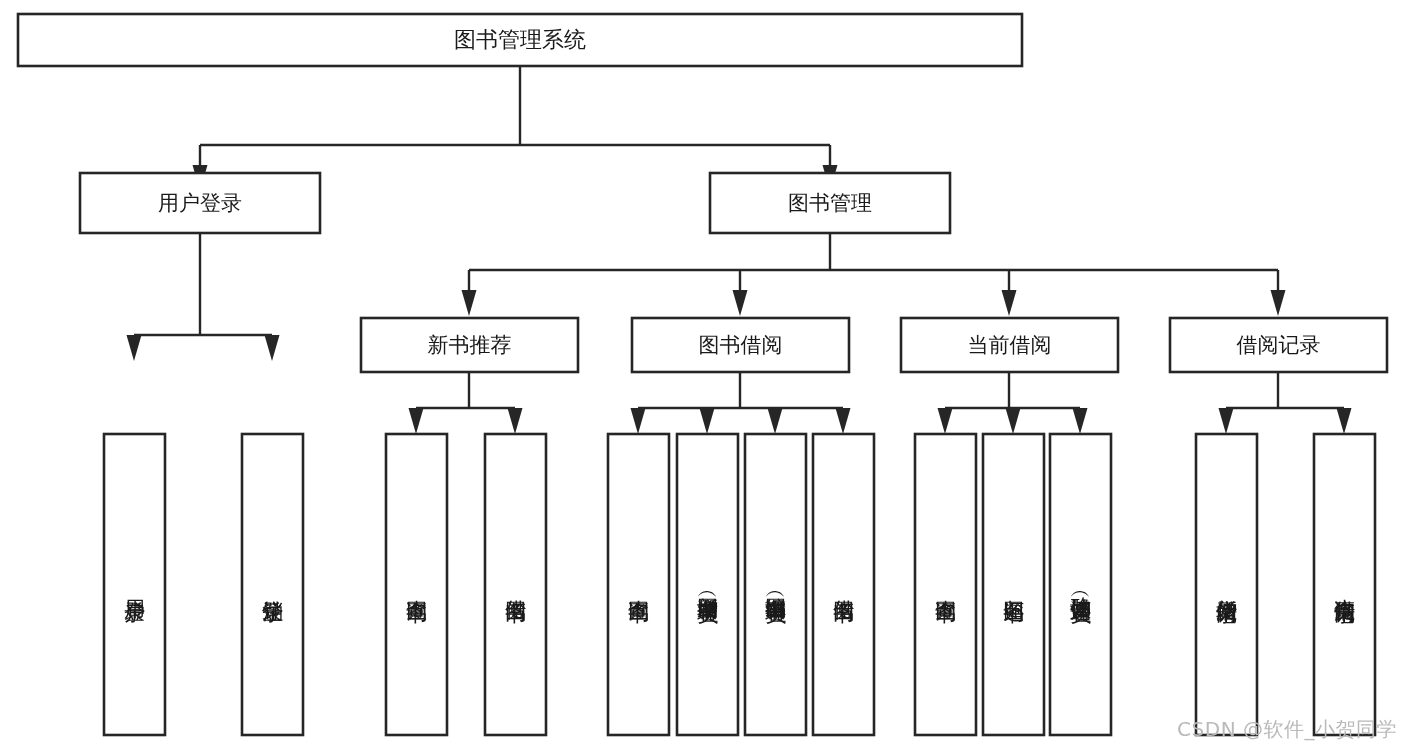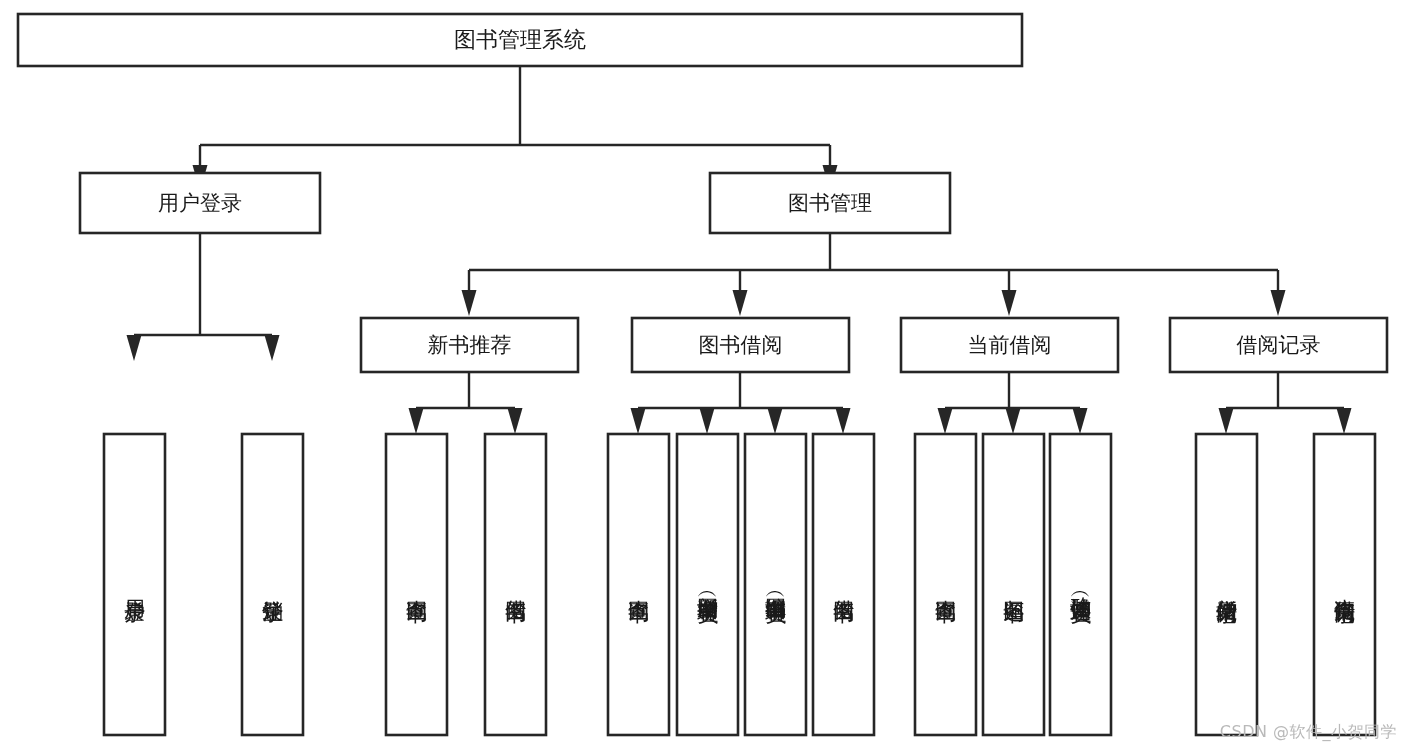--- a/index.html
+++ b/index.html
@@ -70,21 +70,21 @@
     white-space: nowrap;
     letter-spacing: 1px;
     text-align: center;
     pointer-events: none;
   }
   #watermark {
     position: absolute;
     right: 8px;
     bottom: 4px;
     font-family: "DejaVu Sans", "Liberation Sans", sans-serif;
-    font-size: 16px;
+    font-size: 20px;
     color: #b9b9b9;
     white-space: nowrap;
     letter-spacing: 0.5px;
     margin-left: 38px;
   }
 </style>
 </head>
 <body>
 
 <div id="diagram-root">

